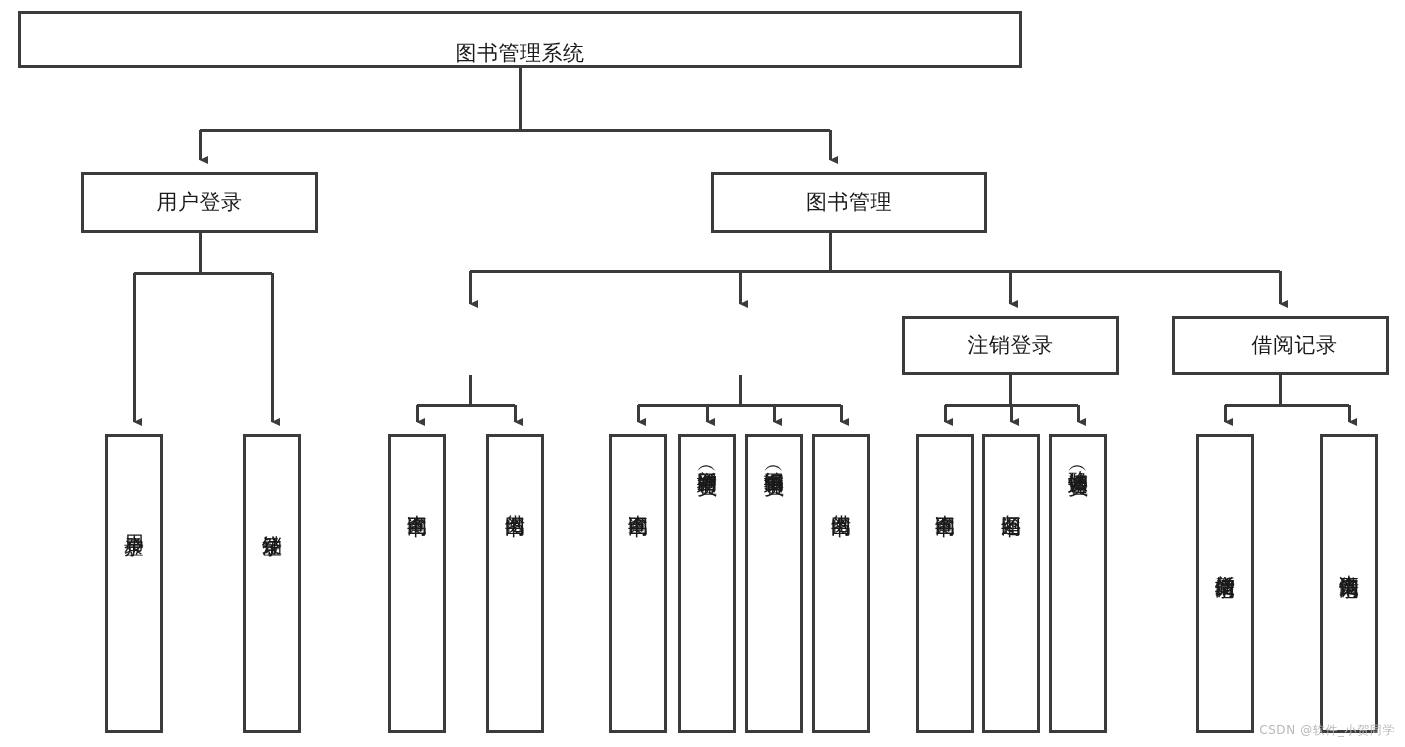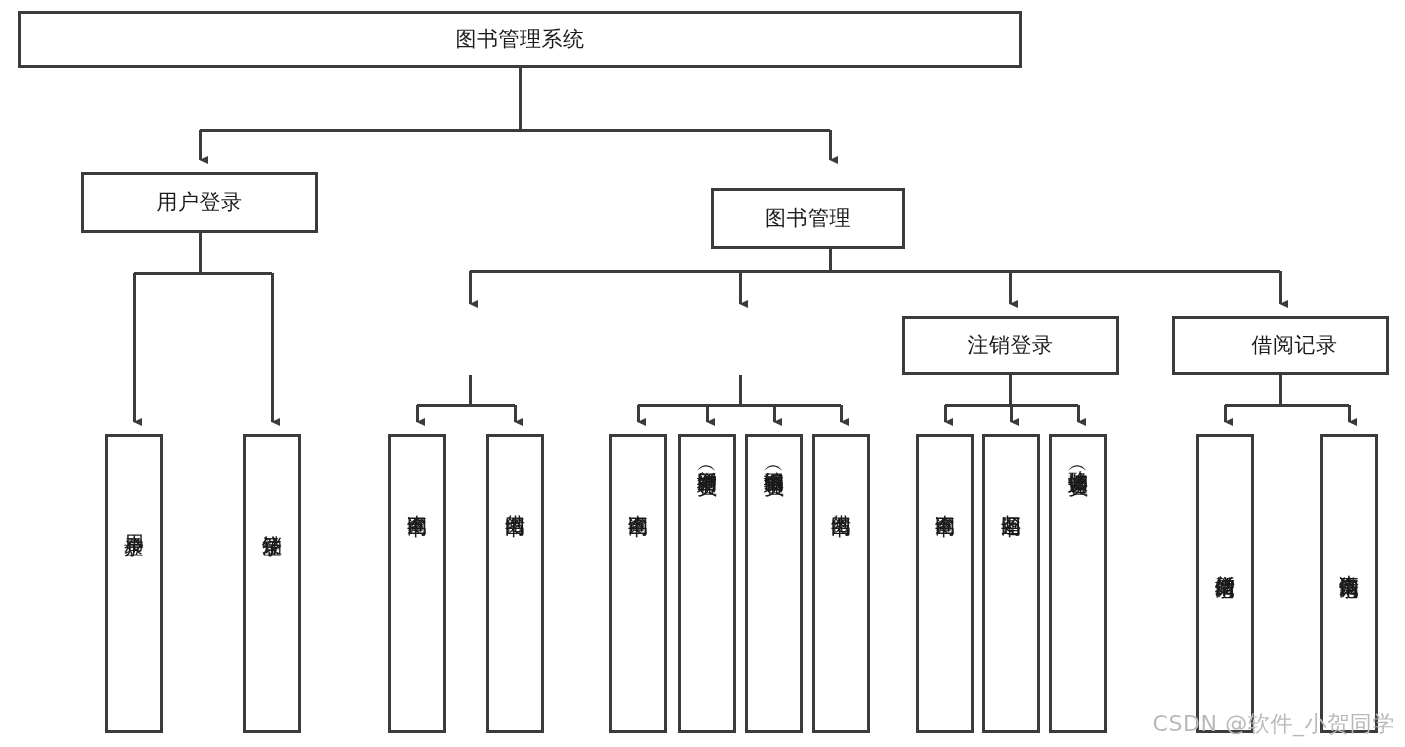--- a/index.html
+++ b/index.html
@@ -30,20 +30,21 @@
     box-sizing: border-box;
     border: 3px solid #3b3b3b;
     background: #ffffff;
     display: flex;
     align-items: center;
     justify-content: center;
     color: #1a1a1a;
   }
   .node.root {
     border-width: 3px;
+    align-items: flex-end;
   }
   .node-label {
     font-size: 21px;
     line-height: 1.15;
     letter-spacing: 0.5px;
     white-space: nowrap;
     color: #1a1a1a;
   }
   .node.leaf {
     padding-top: 14px;
@@ -68,21 +69,21 @@
   .node.leaf.mid4 .node-label {
     margin-top: 48px;
   }
   .node.leaf.top .node-label {
     margin-top: 4px;
   }
   #watermark {
     position: absolute;
     right: 10px;
     bottom: 8px;
-    font-size: 22px;
+    font-size: 12px;
     color: #b9b9b9;
     letter-spacing: 0.6px;
     white-space: nowrap;
     user-select: none;
   }
 </style>
 </head>
 <body>
 
 <div id="diagram-root">
@@ -138,21 +139,21 @@
     </g>
   </svg>
 
   <div class="node root" style="left:18px; top:11px; width:1004px; height:57px;">
     <span class="node-label">图书管理系统</span>
   </div>
 
   <div class="node" style="left:81px; top:172px; width:237px; height:61px;">
     <span class="node-label">用户登录</span>
   </div>
-  <div class="node" style="left:711px; top:188px; width:194px; height:61px;justify-content:center;">
+  <div class="node" style="left:711px; top:172px; width:276px; height:61px;justify-content:center;">
     <span class="node-label">图书管理</span>
   </div>
 
   <div class="node" style="left:902px; top:316px; width:217px; height:59px;">
     <span class="node-label">注销登录</span>
   </div>
   <div class="node" style="left:1172px; top:316px; width:217px; height:59px;padding-left:28px;">
     <span class="node-label">借阅记录</span>
   </div>
 

